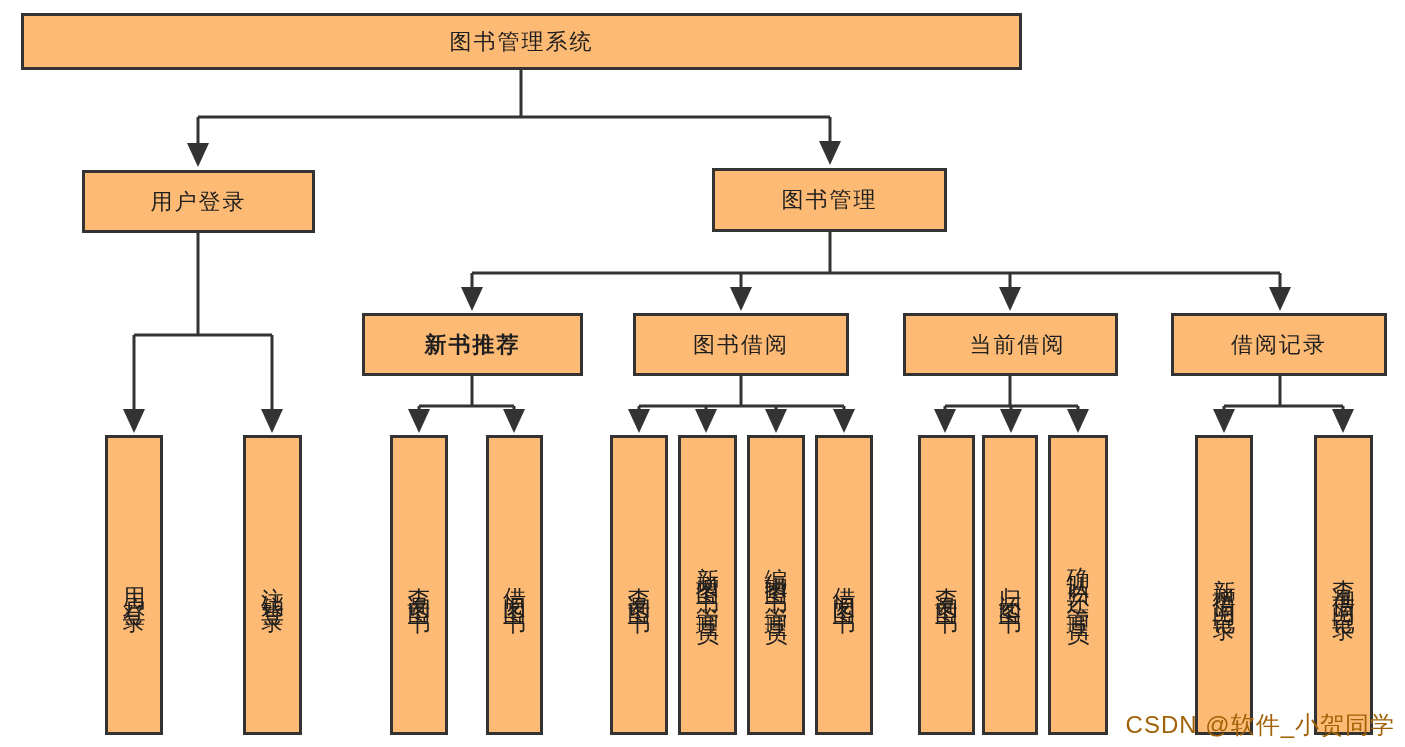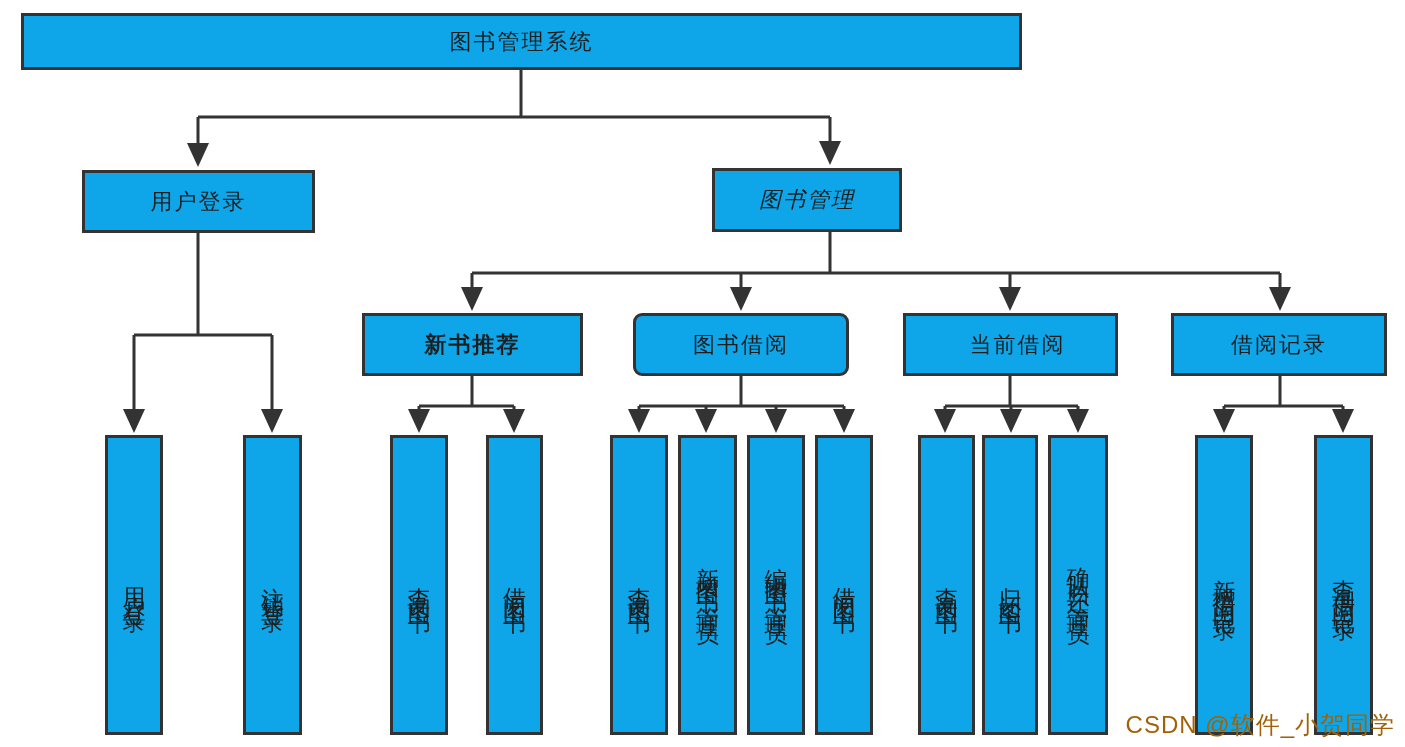--- a/index.html
+++ b/index.html
@@ -18,21 +18,21 @@
   .connectors {
     position: absolute;
     left: 0;
     top: 0;
     z-index: 0;
     pointer-events: none;
   }
   .node {
     position: absolute;
     box-sizing: border-box;
-    background: #0ea5e9;
+    background: #fdba74;
     border: 3px solid #333333;
     color: #1e1e1e;
     display: flex;
     align-items: center;
     justify-content: center;
     z-index: 1;
   }
   .h-node {
     font-size: 22px;
     letter-spacing: 2px;
@@ -41,23 +41,23 @@
   .v-node {
     writing-mode: vertical-rl;
     text-orientation: mixed;
     font-size: 23px;
     letter-spacing: 8px;
     line-height: 1;
   }
   
   .n-root      { left: 21px;   top: 13px;  width: 1001px; height: 57px; }
   .n-login     { left: 82px;   top: 170px; width: 233px;  height: 63px; }
-  .n-mgmt      { left: 712px;  top: 168px; width: 190px;  height: 64px; font-style: italic; }
+  .n-mgmt      { left: 712px;  top: 168px; width: 235px;  height: 64px; }
   .n-newbook   { left: 362px;  top: 313px; width: 221px;  height: 63px; font-weight: bold; }
-  .n-borrow    { left: 633px;  top: 313px; width: 216px;  height: 63px; border-radius: 9px; }
+  .n-borrow    { left: 633px;  top: 313px; width: 216px;  height: 63px; }
   .n-current   { left: 903px;  top: 313px; width: 215px;  height: 63px; padding-left: 14px; }
   .n-records   { left: 1171px; top: 313px; width: 216px;  height: 63px; }
   .n-userlogin { left: 105px;  top: 435px; width: 58px;   height: 300px; }
   .n-logout    { left: 243px;  top: 435px; width: 59px;   height: 300px; }
   .n-nbquery   { left: 390px;  top: 435px; width: 58px;   height: 300px; }
   .n-nbborrow  { left: 486px;  top: 435px; width: 57px;   height: 300px; }
   .n-bquery    { left: 610px;  top: 435px; width: 58px;   height: 300px; }
   .n-badd      { left: 678px;  top: 435px; width: 59px;   height: 300px; }
   .n-bedit     { left: 747px;  top: 435px; width: 58px;   height: 300px; }
   .n-bborrow   { left: 815px;  top: 435px; width: 58px;   height: 300px; }

